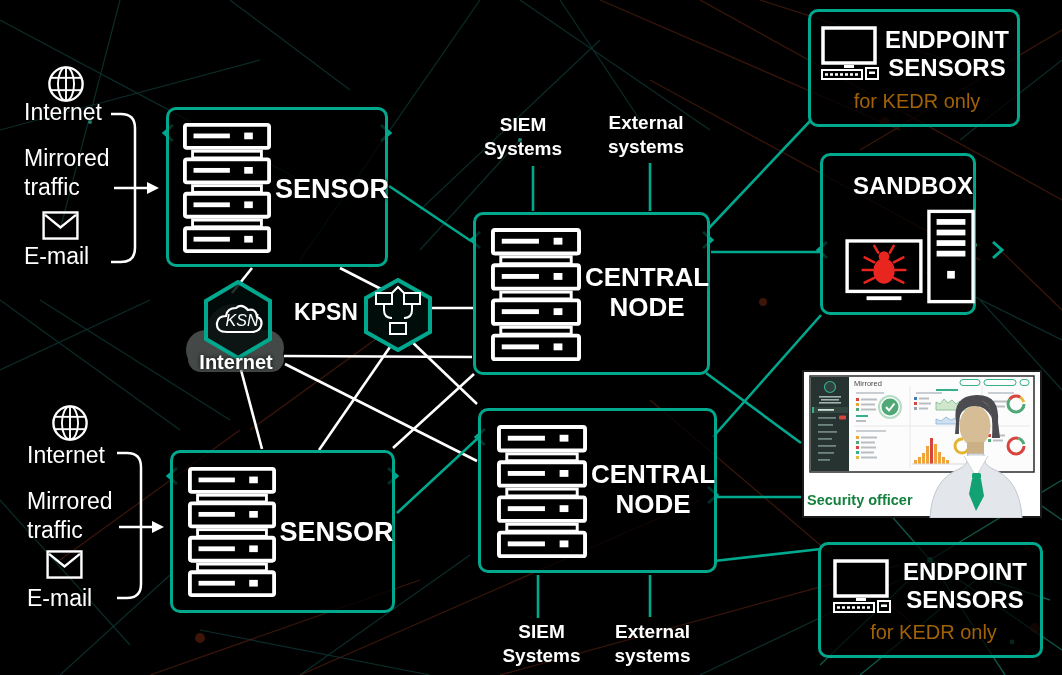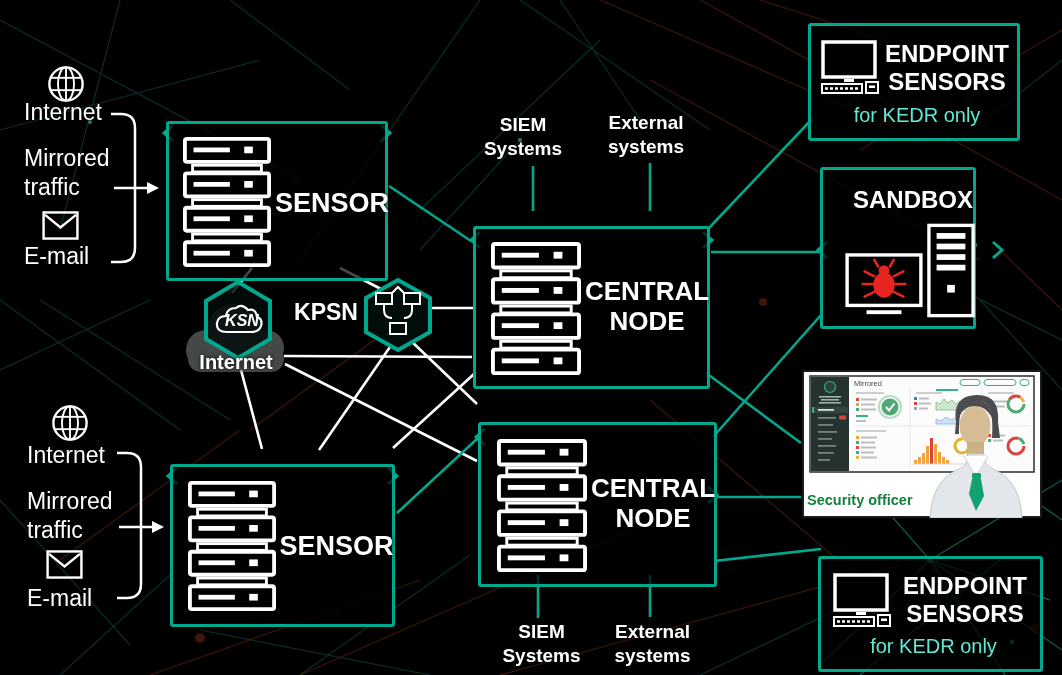--- a/index.html
+++ b/index.html
@@ -1,25 +1,25 @@
 <!DOCTYPE html>
 <html><head>
 <meta charset="utf-8">
 <style>
   html,body{margin:0;padding:0;background:#000;}
   .stage{position:relative;width:1062px;height:675px;background:#000;overflow:hidden;
          font-family:"Liberation Sans",sans-serif;color:#fff;}
   svg.layer{position:absolute;left:0;top:0;}
-  .node{position:absolute;border:3px solid #00a88e;border-radius:3px;background:rgba(0,0,0,.72);box-sizing:border-box;margin-top:14px;}
+  .node{position:absolute;border:3px solid #00a88e;border-radius:10px;background:rgba(0,0,0,.72);box-sizing:border-box;}
   .lbl{position:absolute;color:#fff;font-weight:bold;text-align:center;line-height:1.12;
        text-shadow:0 0 4px rgba(0,0,0,.9);}
   .plain{position:absolute;color:#fff;font-weight:normal;text-shadow:0 0 4px rgba(0,0,0,.9);}
-  .teal{color:#5eead4;}
+  .teal{color:#a16207;}
   .icon{position:absolute;}
-  .ksn-label{position:absolute;font-style:italic;font-weight:bold;text-align:center;}
+  .ksn-label{position:absolute;font-style:italic;font-weight:normal;text-align:center;}
   .officer-card{position:absolute;}
   .dash-title{position:absolute;font-size:7.5px;color:#4a4a4a;font-weight:normal;text-shadow:none;}
   .officer-caption{position:absolute;font-size:14.5px;font-weight:bold;color:#15803d;text-shadow:none;}
 </style>
 </head>
 <body>
 
 <div class="stage">
 
   <svg class="layer" width="1062" height="675">

